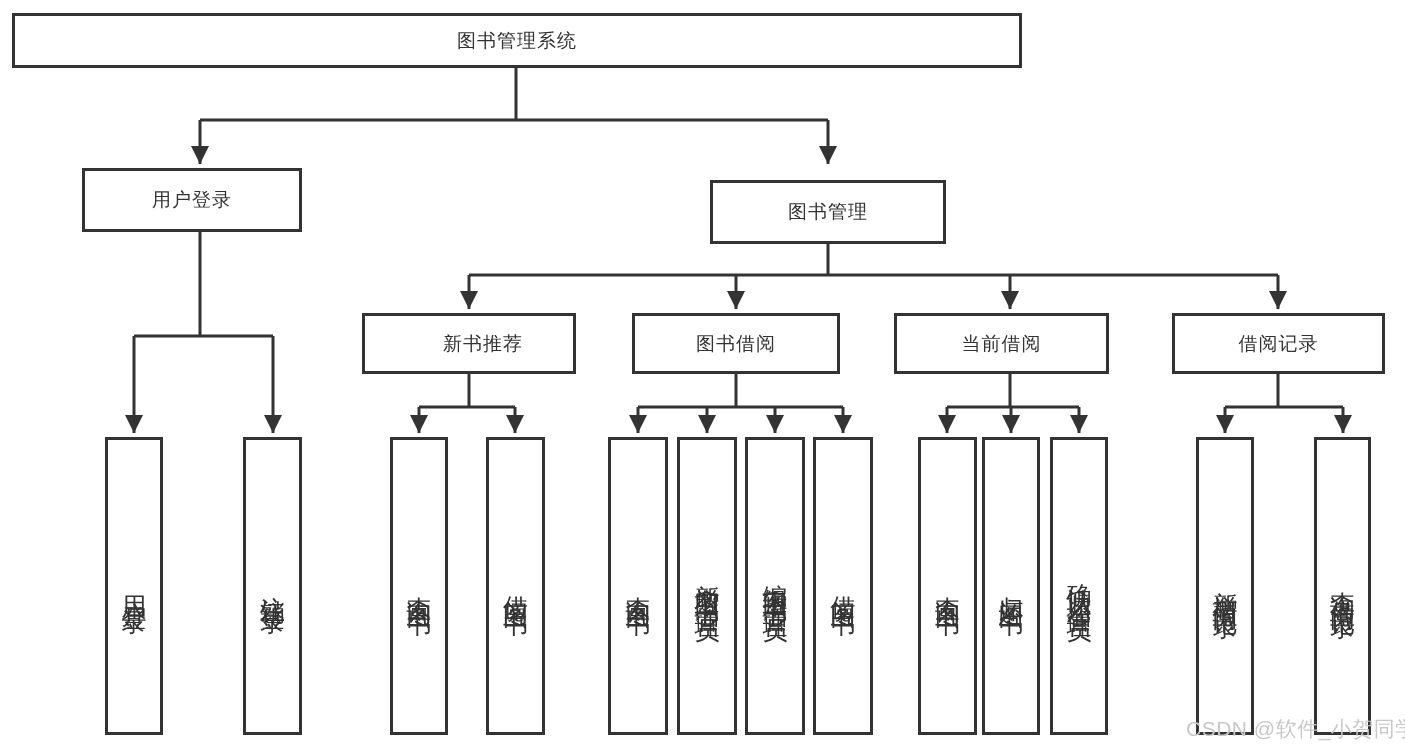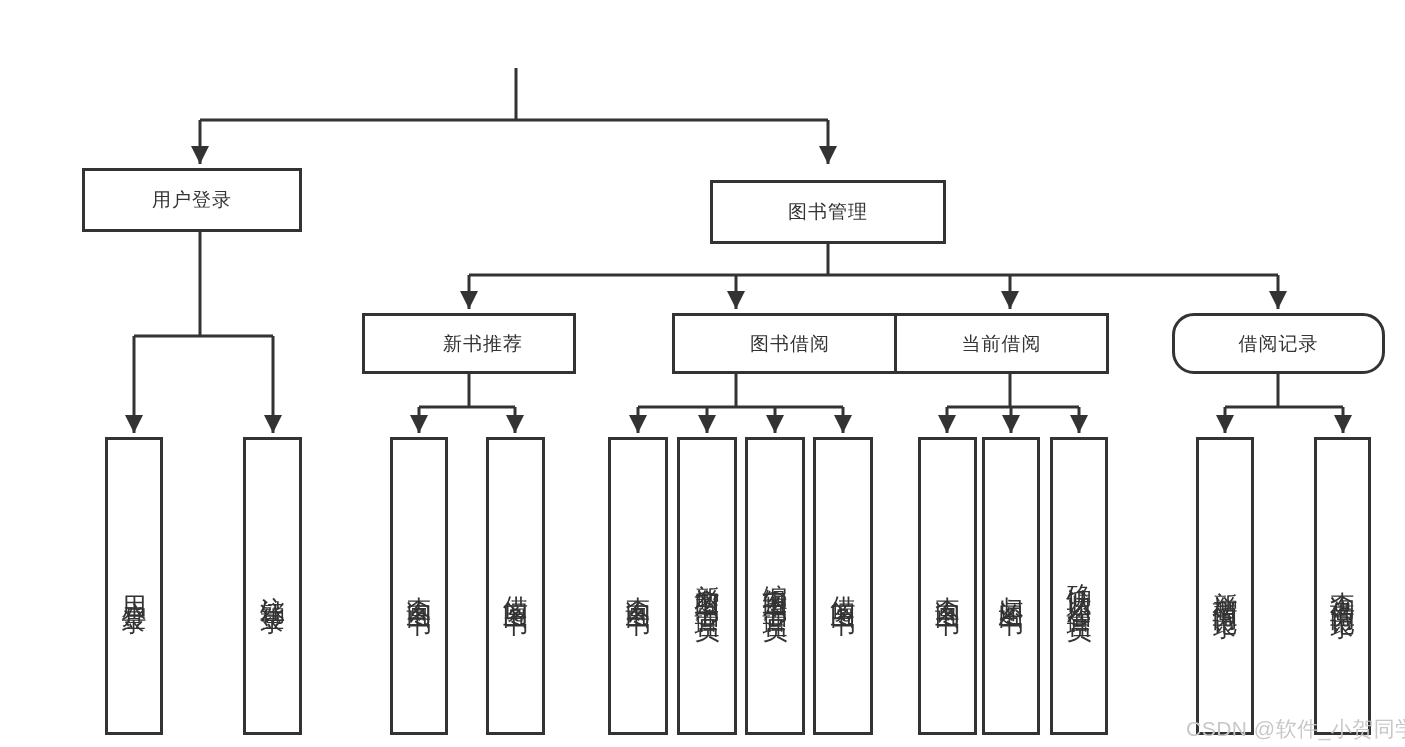--- a/index.html
+++ b/index.html
@@ -100,38 +100,41 @@
     <path d="M947,407 V433" marker-end="url(#arrow)"></path>
     <path d="M1011,407 V433" marker-end="url(#arrow)"></path>
     <path d="M1079,407 V433" marker-end="url(#arrow)"></path>
 
     <path d="M1278,373 V407"></path>
     <path d="M1225,407 H1343"></path>
     <path d="M1225,407 V433" marker-end="url(#arrow)"></path>
     <path d="M1343,407 V433" marker-end="url(#arrow)"></path>
   </svg>
 
+  <div class="node h-node root-node">
+    <span>图书管理系统</span>
+  </div>
 
   <div class="node h-node l2-node" style="left:82px; top:168px; width:220px; height:64px;">
     <span>用户登录</span>
   </div>
   <div class="node h-node l2-node" style="left:710px; top:168px; width:236px; height:64px;margin-top:12px;">
     <span>图书管理</span>
   </div>
 
   <div class="node h-node l3-node" style="left:362px; top:313px; width:214px; height:61px;padding-left:28px;">
     <span>新书推荐</span>
   </div>
-  <div class="node h-node l3-node" style="left:632px; top:313px; width:236px; height:61px;margin-left:40px;">
+  <div class="node h-node l3-node" style="left:632px; top:313px; width:208px; height:61px;">
     <span>图书借阅</span>
   </div>
   <div class="node h-node l3-node" style="left:894px; top:313px; width:215px; height:61px;">
     <span>当前借阅</span>
   </div>
-  <div class="node h-node l3-node" style="left:1172px; top:313px; width:213px; height:61px;border-radius:22px;">
+  <div class="node h-node l3-node" style="left:1172px; top:313px; width:213px; height:61px;">
     <span>借阅记录</span>
   </div>
 
   <div class="node leaf" style="left:105px; width:58px;">
     <span class="vtext">用户登录</span>
   </div>
   <div class="node leaf" style="left:243px; width:59px;">
     <span class="vtext">注销登录</span>
   </div>
 

